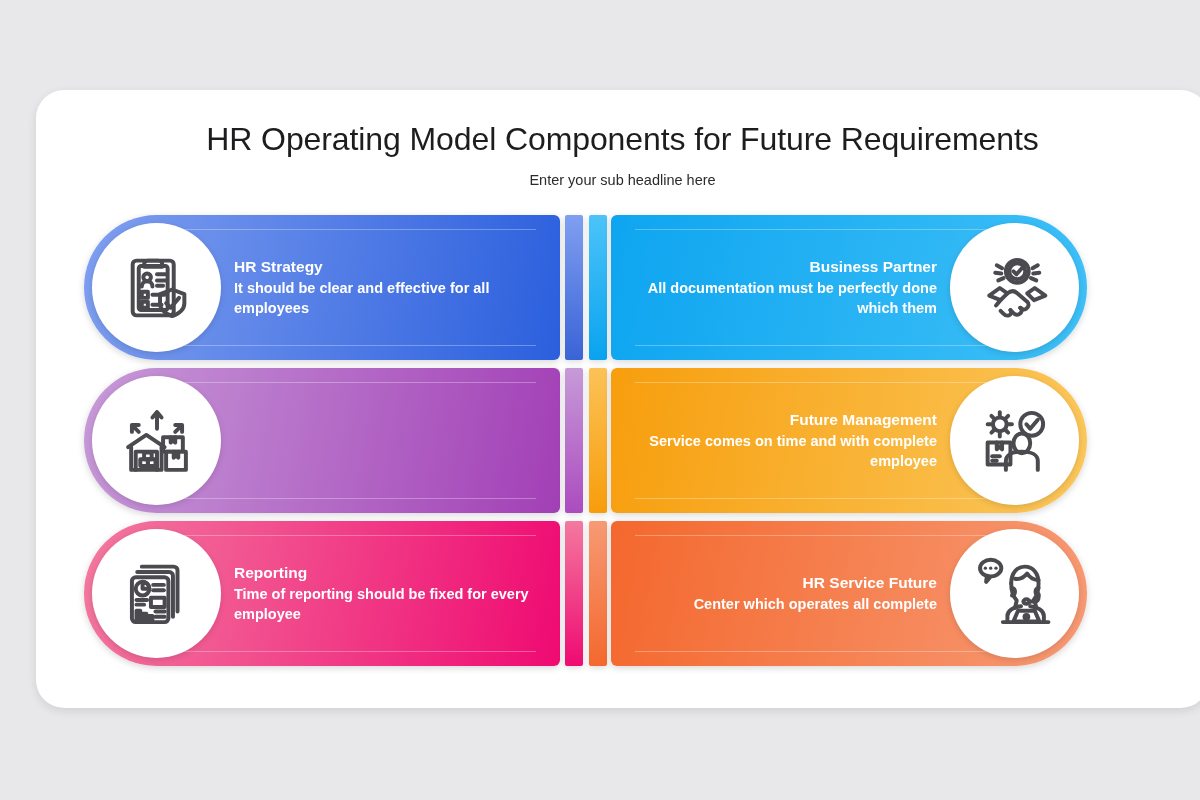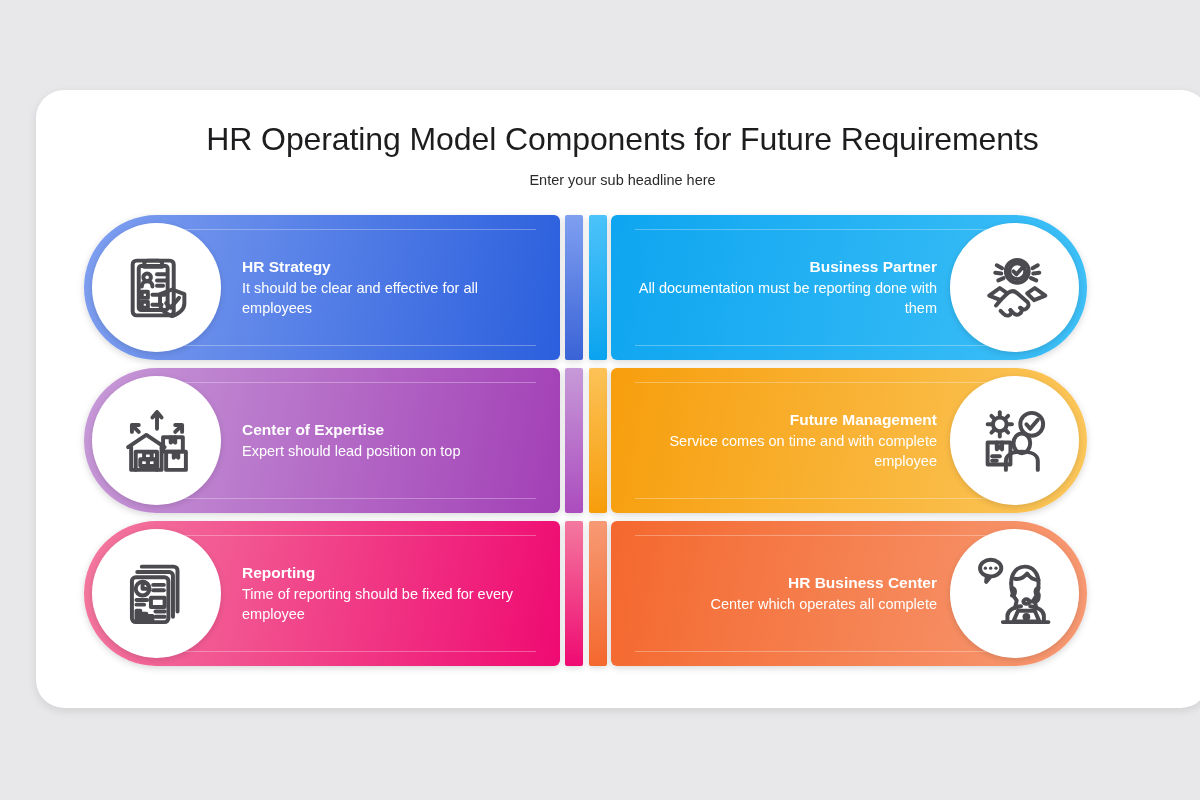--- a/index.html
+++ b/index.html
@@ -121,36 +121,35 @@
     height: 100%;
     display: flex;
     flex-direction: column;
     justify-content: center;
     color: #ffffff;
   }
   .card.left .text-block {
     left: 150px; right: 26px;
     text-align: left;
     align-items: flex-start;
-    margin-left: 8px;
   }
   .card.right .text-block {
     left: 26px; right: 150px;
     text-align: right;
     align-items: flex-end;
   }
   .card-title {
     font-size: 15.5px;
     font-weight: bold;
     line-height: 1.32;
     margin-bottom: 1px;
   }
   .card-desc {
     font-size: 14.5px;
-    font-weight: 400;
+    font-weight: 700;
     line-height: 1.38;
     max-width: 310px;
   }
 
   
   .bar {
     position: absolute;
     top: 0;
     width: 18px;
     height: 145px;
@@ -217,21 +216,21 @@
             <path class="ic" d="M16 60 l14-10 10 7 -9 9 z"></path>
             <path class="ic" d="M90 60 l-14-10 -10 7 9 9 z"></path>
             <path class="ic" d="M40 57 c5-4 9-4 13 0 l13 11 c3 3 2 7-1 9 -3 2-6 1-8-1"></path>
             <path class="ic" d="M57 76 c3 3 2 6-1 8 -3 2-6 1-8-1 l-4-4"></path>
             <path class="ic" d="M44 79 c2 3 1 6-2 7 -3 1-5 0-7-2 l-4-4"></path>
             <path class="ic" d="M31 66 l-6 7"></path>
           </svg>
         </div>
         <div class="text-block">
           <div class="card-title">Business Partner</div>
-          <div class="card-desc">All documentation must be reporting done with them</div>
+          <div class="card-desc">All documentation must be perfectly done which them</div>
         </div>
       </div>
     </div>
 
     <div class="row">
 
       <div class="card left">
         <div class="card-body" style="background: linear-gradient(100deg, rgb(199, 154, 216) 0%, rgb(162, 63, 182) 100%);"></div>
         <div class="icon-circle">
           <svg viewBox="0 0 100 100">
@@ -242,24 +241,20 @@
             <path class="ic" d="M16 58 v30 h40 V58"></path>
             <path class="ic" d="M22 64 v24 M50 64 v24 M22 64 h28"></path>
             <rect class="ic" x="28" y="74" width="10" height="9"></rect>
             <rect class="ic" x="38" y="74" width="10" height="9"></rect>
             <rect class="ic" x="33" y="65" width="10" height="9"></rect>
             <rect class="ic" x="58" y="45" width="26" height="19"></rect>
             <path class="ic" d="M68 45 v7 l3-3 3 3 v-7"></path>
             <rect class="ic" x="62" y="64" width="26" height="24"></rect>
             <path class="ic" d="M72 64 v8 l3-3 3 3 v-8"></path>
           </svg>
-        </div>
-        <div class="text-block">
-          <div class="card-title">Center of Expertise</div>
-          <div class="card-desc">Expert should lead position on top</div>
         </div>
       </div>
 
       <div class="bar b1" style="background: linear-gradient(rgb(199, 154, 216) 0%, rgb(171, 76, 190) 100%);"></div>
       <div class="bar b2" style="background: linear-gradient(rgb(252, 194, 87) 0%, rgb(247, 157, 11) 100%);"></div>
 
       <div class="card right">
         <div class="card-body" style="background: linear-gradient(100deg, rgb(247, 158, 13) 0%, rgb(251, 199, 92) 100%);"></div>
         <div class="icon-circle">
           <svg viewBox="0 0 100 100">
@@ -331,20 +326,20 @@
             <path class="ic" d="M81 50 v5 a5 5 0 0 1-5 5 h-7"></path>
             <ellipse class="ic" cx="65" cy="60" rx="4" ry="3"></ellipse>
             <path class="ic" d="M52 60 l-2 8 M76 60 l2 8"></path>
             <path class="ic" d="M40 87 v-8 c0-7 8-12 18-13 M88 87 v-8 c0-7-8-12-18-13"></path>
             <path class="ic" d="M48 86 l6-14 h22 l6 14 z"></path>
             <circle class="ic" cx="65" cy="80" r="2.5"></circle>
             <line class="ic" x1="34" y1="87" x2="94" y2="87"></line>
           </svg>
         </div>
         <div class="text-block">
-          <div class="card-title">HR Business Center</div>
+          <div class="card-title">HR Service Future</div>
           <div class="card-desc">Center which operates all complete</div>
         </div>
       </div>
     </div>
 
   </div>
 </div>
 
 </body></html>

